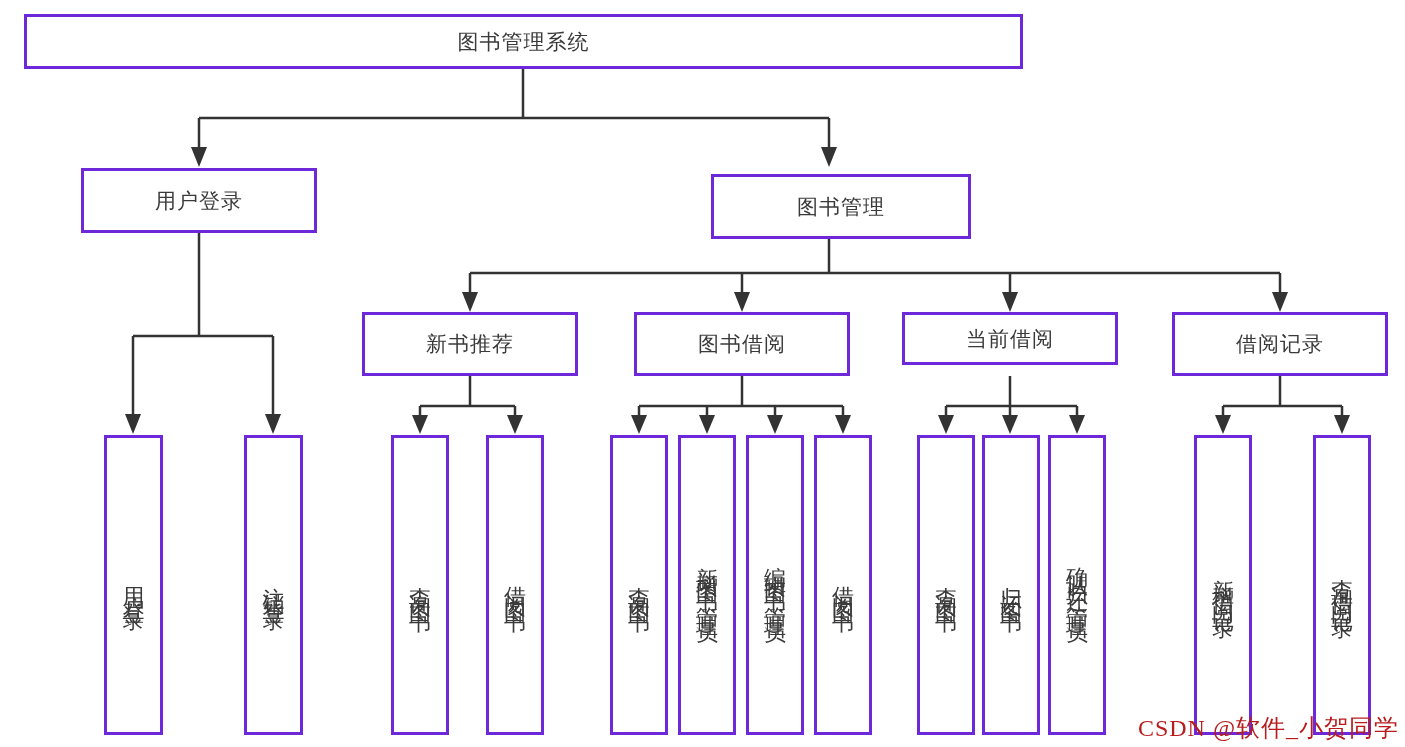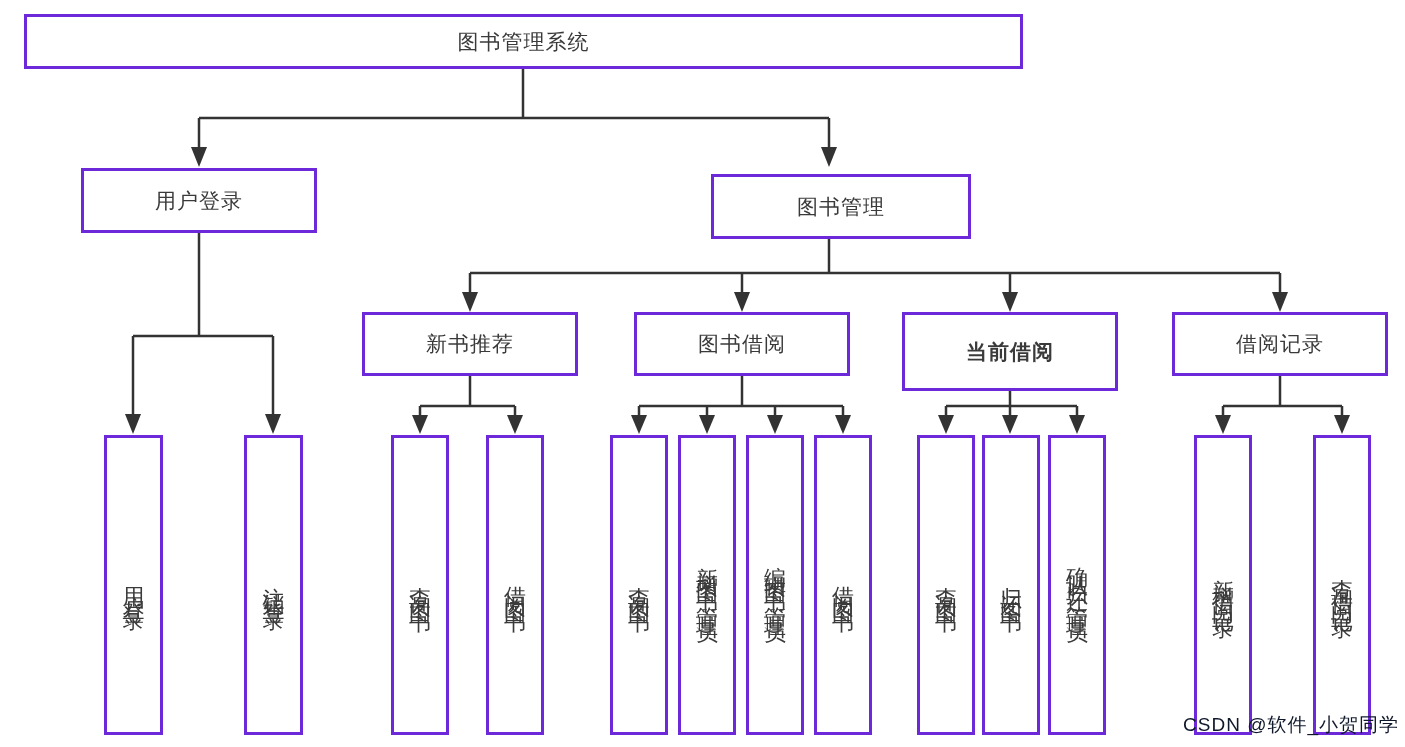--- a/index.html
+++ b/index.html
@@ -40,24 +40,25 @@
     writing-mode: vertical-rl;
     font-size: 22px;
     letter-spacing: 8px;
     line-height: 1;
     white-space: nowrap;
   }
   .watermark {
     position: absolute;
     right: 6px;
     top: 712px;
-    font-size: 19px;
-    color: #0f172a;
+    font-size: 24px;
+    color: #b91c1c;
     letter-spacing: 1px;
     white-space: nowrap;
+    font-family: Liberation Serif, serif;
   }
 </style>
 </head>
 <body>
 
 <div class="canvas">
 
   <svg class="wires" width="1405" height="747" viewBox="0 0 1405 747" fill="none" stroke="#333333" stroke-width="2.5">
 
     <path d="M523 69 V118"></path>
@@ -130,21 +131,21 @@
   <div class="node h" style="left:711px; top:168px; width:260px; height:65px;margin-top:6px;">
     <span class="lbl">图书管理</span>
   </div>
 
   <div class="node h" style="left:362px; top:312px; width:216px; height:64px;text-align:center;">
     <span class="lbl">新书推荐</span>
   </div>
   <div class="node h" style="left:634px; top:312px; width:216px; height:64px;">
     <span class="lbl">图书借阅</span>
   </div>
-  <div class="node h" style="left:902px; top:312px; width:216px; height:79px;font-weight:bold;">
+  <div class="node h" style="left:902px; top:312px; width:216px; height:53px;">
     <span class="lbl">当前借阅</span>
   </div>
   <div class="node h" style="left:1172px; top:312px; width:216px; height:64px;">
     <span class="lbl">借阅记录</span>
   </div>
 
   <div class="node v" style="left:104px; top:435px; width:59px; height:300px;">
     <span class="lbl">用户登录</span>
   </div>
   <div class="node v" style="left:244px; top:435px; width:59px; height:300px;">

